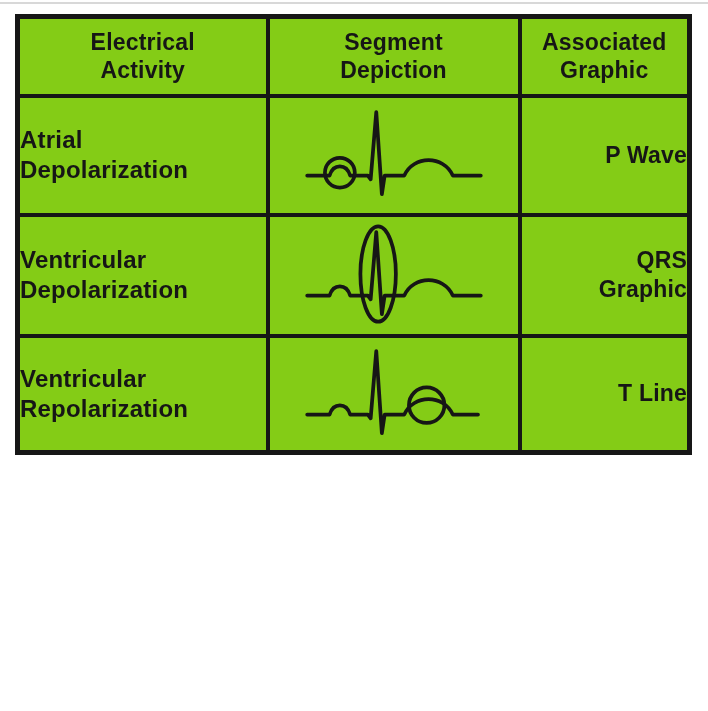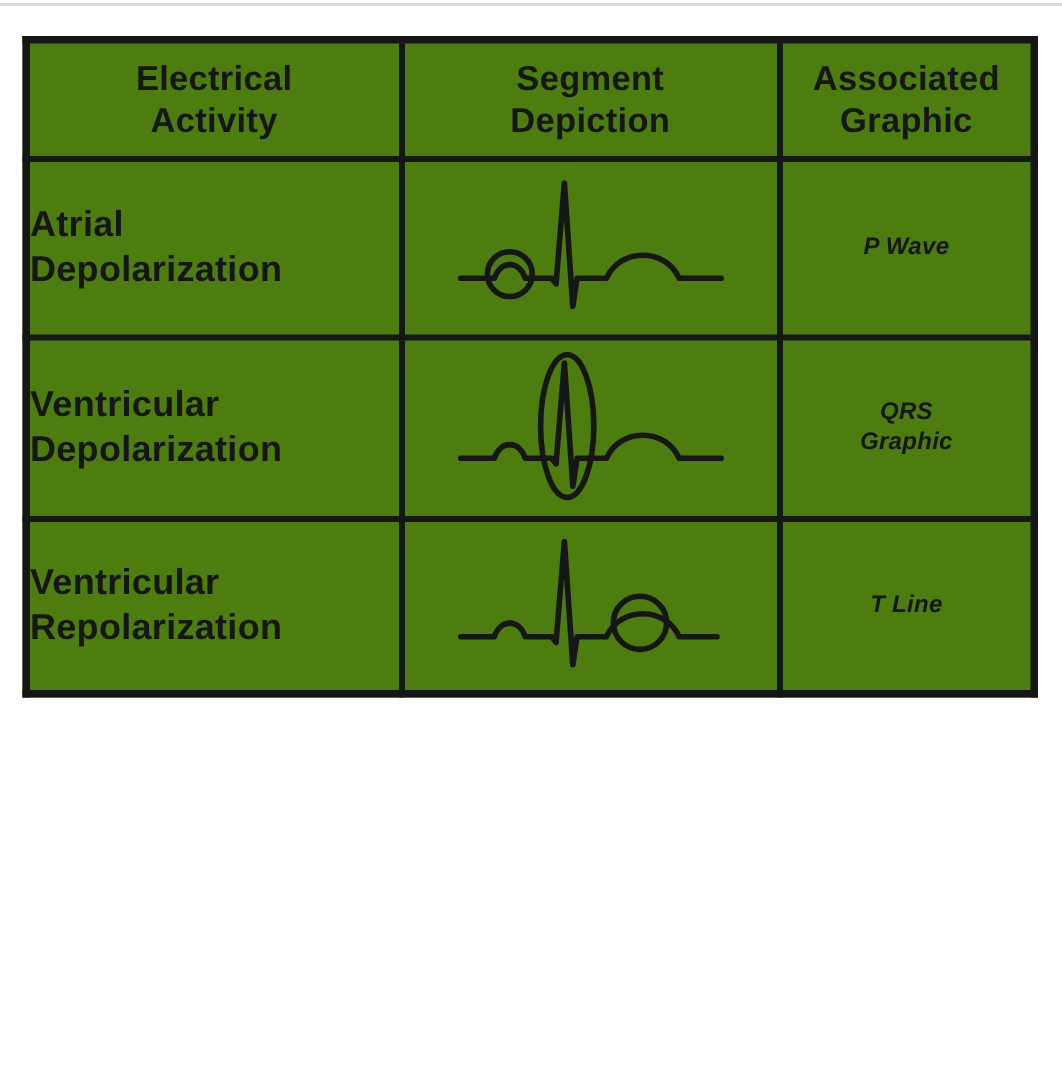--- a/index.html
+++ b/index.html
@@ -19,24 +19,24 @@
     position: absolute;
     top: 2px;
     left: 0;
     width: 708px;
     height: 2px;
     background: #d8d8d8;
   }
   table.ecg-table {
     position: absolute;
     left: 15px;
-    top: 24px;
+    top: 14px;
     border-collapse: collapse;
     table-layout: fixed;
-    background: #4d7c0f;
+    background: #84cc16;
     border: 5px solid #161616;
   }
   table.ecg-table td, table.ecg-table th {
     border: 4px solid #161616;
     padding: 0;
     vertical-align: middle;
     overflow: hidden;
   }
   th.hdr {
     font-size: 23px;
@@ -50,29 +50,28 @@
     font-size: 24px;
     font-weight: 700;
     text-align: left;
     padding-left: 25px;
     padding-right: 6px;
     line-height: 1.25;
     white-space: pre-line;
     letter-spacing: 0.2px;
   }
   td.pattern-cell {
-    font-size: 16px;
+    font-size: 23px;
     font-weight: 700;
-    text-align: center;
+    text-align: right;
     padding-left: 13px;
     padding-right: 4px;
     line-height: 1.25;
     white-space: pre-line;
     letter-spacing: 0.2px;
-    font-style: italic;
   }
   td.graphic-cell {
     text-align: center;
   }
   .ecg-slot {
     display: flex;
     align-items: center;
     justify-content: center;
     width: 100%;
     height: 100%;

